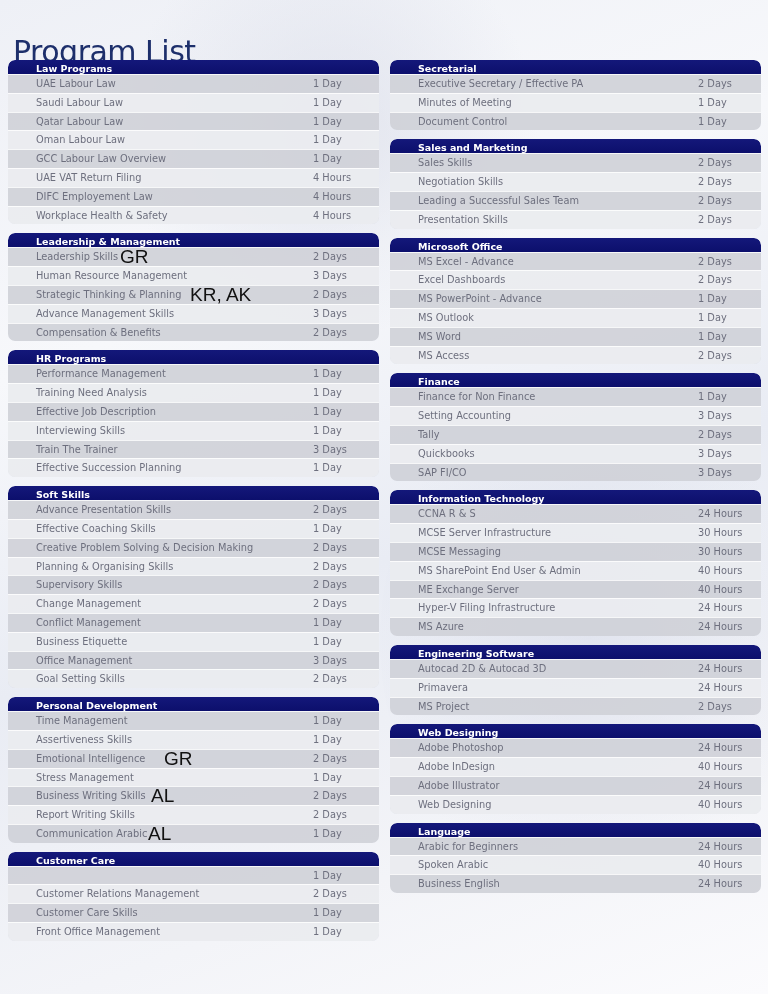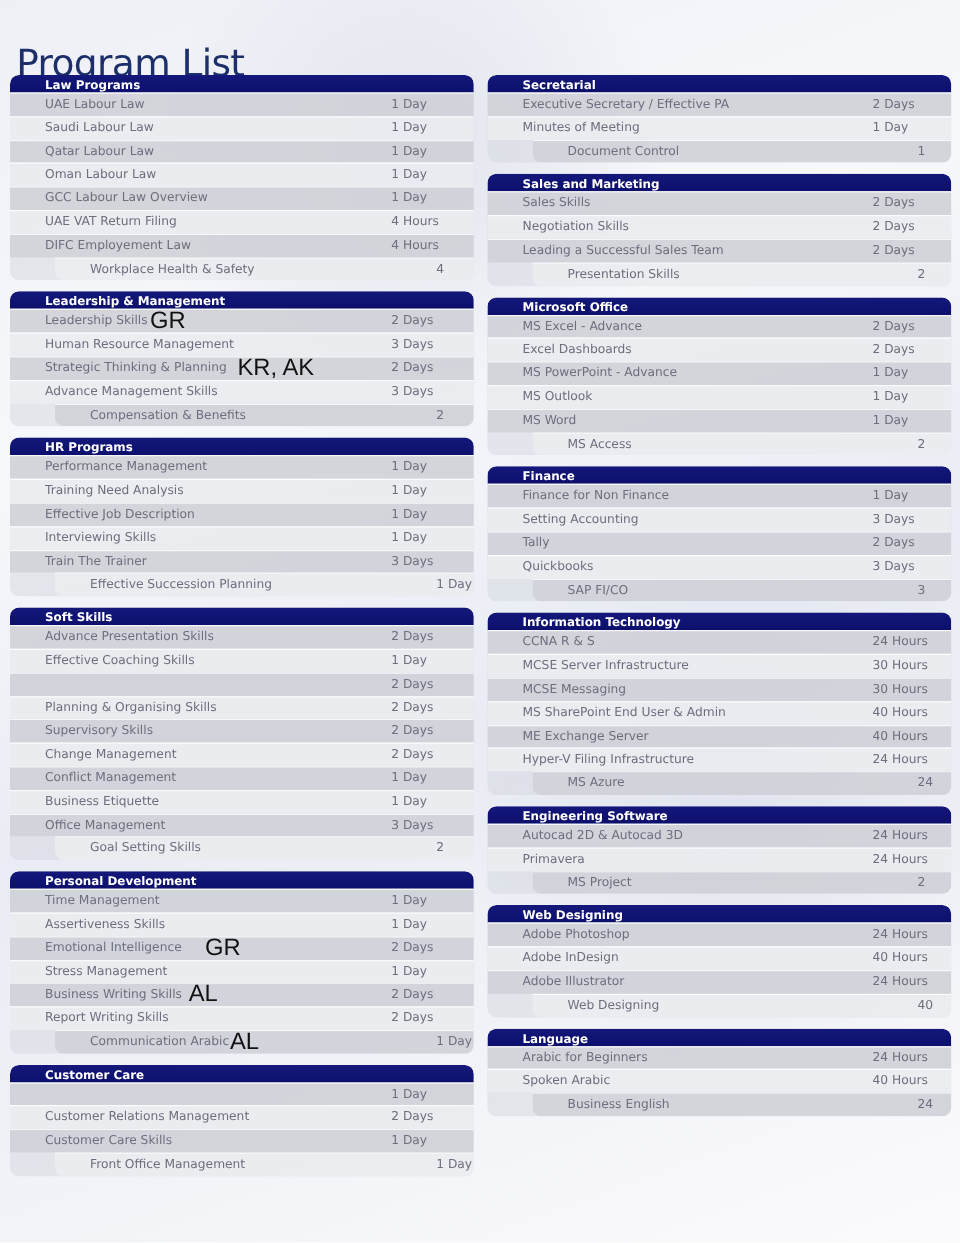--- a/index.html
+++ b/index.html
@@ -36,21 +36,21 @@
   }
   .row:nth-child(odd) { background: rgba(205,207,214,0.75); }
   .row:nth-child(even) { background: rgba(236,237,241,0.85); }
   .row .name { position:absolute; left:28px; }
   .row .dur { position:absolute; left:305px; }
   .col.right .row .dur { left:308px; }
   .note {
     position:absolute; top:0; font-size:19px; color:#111;
     font-family: "Liberation Sans", sans-serif; line-height:18.8px;
   }
-  .rows > .row:last-child { border-radius:0 0 7px 7px;margin-left:36px; }
+  .rows > .row:last-child { border-radius:0 0 7px 7px; }
 </style>
 </head>
 <body>
 
 <div class="bg-swirl" style="left:120px;top:-80px;width:420px;height:420px;background:radial-gradient(circle, rgba(210,214,228,0.55) 0%, rgba(240,242,247,0) 70%);"></div>
 <div class="bg-swirl" style="left:380px;top:380px;width:420px;height:520px;background:radial-gradient(circle, rgba(214,218,232,0.5) 0%, rgba(240,242,247,0) 70%);"></div>
 
 <h1 class="title">Program List</h1>
 
 <div class="col left" id="col-left">
@@ -152,20 +152,21 @@
       <div class="rows">
         <div class="row">
           <span class="name">Advance Presentation Skills</span>
           <span class="dur">2 Days</span>
         </div>
         <div class="row">
           <span class="name">Effective Coaching Skills</span>
           <span class="dur">1 Day</span>
         </div>
         <div class="row">
+          <span class="name">Creative Problem Solving &amp; Decision Making</span>
           <span class="dur">2 Days</span>
         </div>
         <div class="row">
           <span class="name">Planning &amp; Organising Skills</span>
           <span class="dur">2 Days</span>
         </div>
         <div class="row">
           <span class="name">Supervisory Skills</span>
           <span class="dur">2 Days</span>
         </div>

